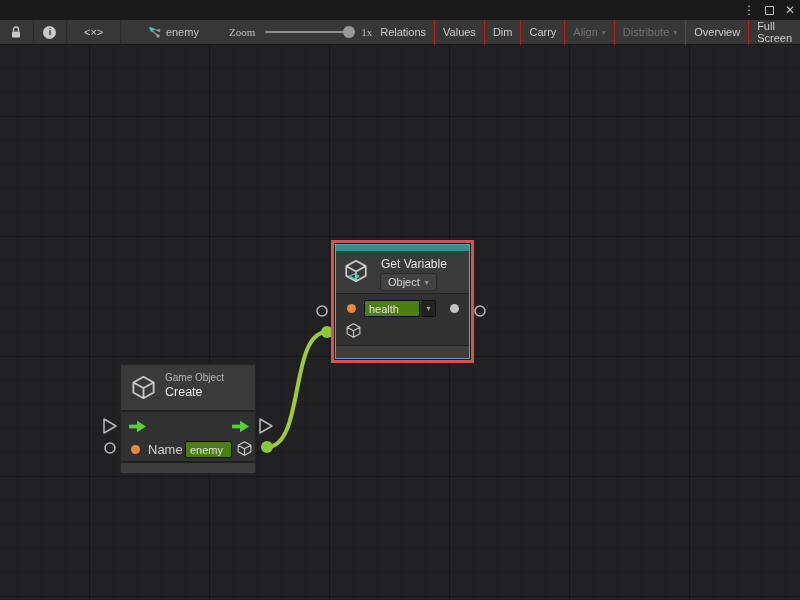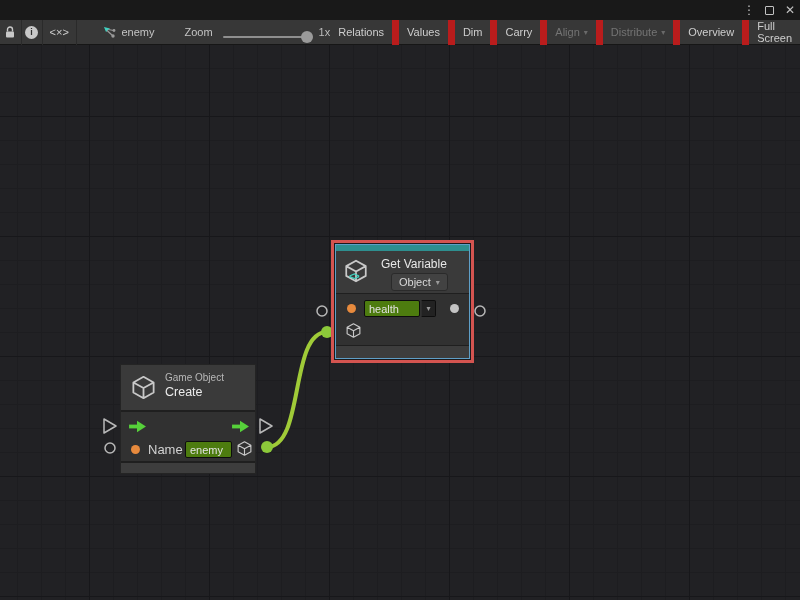--- a/index.html
+++ b/index.html
@@ -20,28 +20,28 @@
   .toolbar { position:absolute; left:0; top:20px; width:800px; height:25px; background:#373737;
              border-bottom:1px solid #161616; display:flex; align-items:center; font-size:11px; color:#c8c8c8; }
   .tcell { height:25px; display:flex; align-items:center; justify-content:center; }
   .tsep { width:1px; height:25px; background:#2a2a2a; }
   .lock-cell { width:36px; } .info-cell { width:36px; } .code-cell { width:58px; }
   .code-glyph { font-size:11px; color:#cfcfcf; letter-spacing:0px; }
   .info-circle { width:13px; height:13px; border-radius:50%; background:#c8c8c8; color:#2e2e2e;
                  font-size:9px; font-weight:bold; display:flex; align-items:center; justify-content:center; }
   .crumb { display:flex; align-items:center; gap:5px; margin-left:26px; }
   .crumb-label { color:#c4c4c4; }
-  .zoom-group { display:flex; align-items:flex-end; margin-left:30px; }
+  .zoom-group { display:flex; align-items:center; margin-left:30px;font-family:Liberation Serif, serif; }
   .zoom-label { color:#c4c4c4; }
   .zoom-track { position:relative; width:88px; height:2px; background:#8f8f8f; margin-left:10px; border-radius:1px; }
   .zoom-handle { position:absolute; right:-2px; top:-5px; width:12px; height:12px; border-radius:50%; background:#9a9a9a; }
   .zoom-value { margin-left:8px; color:#bdbdbd; }
   .tb-buttons { margin-left:auto; display:flex; height:25px; align-items:stretch; }
   .tb-btn { display:flex; align-items:center; gap:4px; padding:8px 8px; color:#cecece; cursor:default; }
-  .tb-btn + .tb-btn { border-left:7px solid #b91c1c; }
+  .tb-btn + .tb-btn { border-left:1px solid #b91c1c; }
   .tb-btn.disabled { color:#747474; }
   .caret { font-size:8px; color:#9a9a9a; }
   .tb-btn.disabled .caret { color:#6a6a6a; }
 
   
   .canvas { position:absolute; left:0; top:45px; width:800px; height:555px;
     background-color:#212124;
     background-image:
       linear-gradient(to right, #17171a 1px, transparent 1px),
       linear-gradient(to bottom, #17171a 1px, transparent 1px),
@@ -59,21 +59,21 @@
                 display:flex; flex-direction:column; position:relative; }
   .teal-strip { height:6px; background:#2e8f8f; }
   .node-header { background:#3a3a3a; position:relative; flex:0 0 auto; }
   .node-divider { height:1px; background:#1f1f1f; }
   .node-divider2 { height:2px; background:#1f1f1f; }
   .node-body { background:#313131; position:relative; flex:1 1 auto; }
   .node-footer { background:#3d3d3d; flex:0 0 12px; }
   .cube { display:block; }
   .gv-header { height:42px; }
   .gv-title { position:absolute; left:45px; top:6px; font-size:12px; color:#e8e8e8; white-space:nowrap; }
-  .dropdown-btn { position:absolute; left:55px; top:22px; height:18px; padding:0 7px;
+  .dropdown-btn { position:absolute; left:44px; top:22px; height:18px; padding:0 7px;
         background:#424242; border:1px solid #2a2a2a; border-radius:3px;
         display:flex; align-items:center; gap:5px; font-size:11px; color:#d8d8d8; }
   .gv-icon { position:absolute; left:7px; top:7px; }
   .gv-code { position:absolute; left:13px; top:20px; font-size:10px; font-weight:bold;
              color:#40d6c3; letter-spacing:-1px; }
   .port-dot { position:absolute; border-radius:50%; }
   .field { position:absolute; background:#4d7c0f; border:1px solid #0d0d0d; border-radius:2px;
            color:#e2e2e2; font-size:11px; padding:0 4px; height:17px; width:56px;
            font-family:"Liberation Sans", sans-serif; outline:none; }
   .field-drop { position:absolute; width:15px; height:17px; background:#222;

